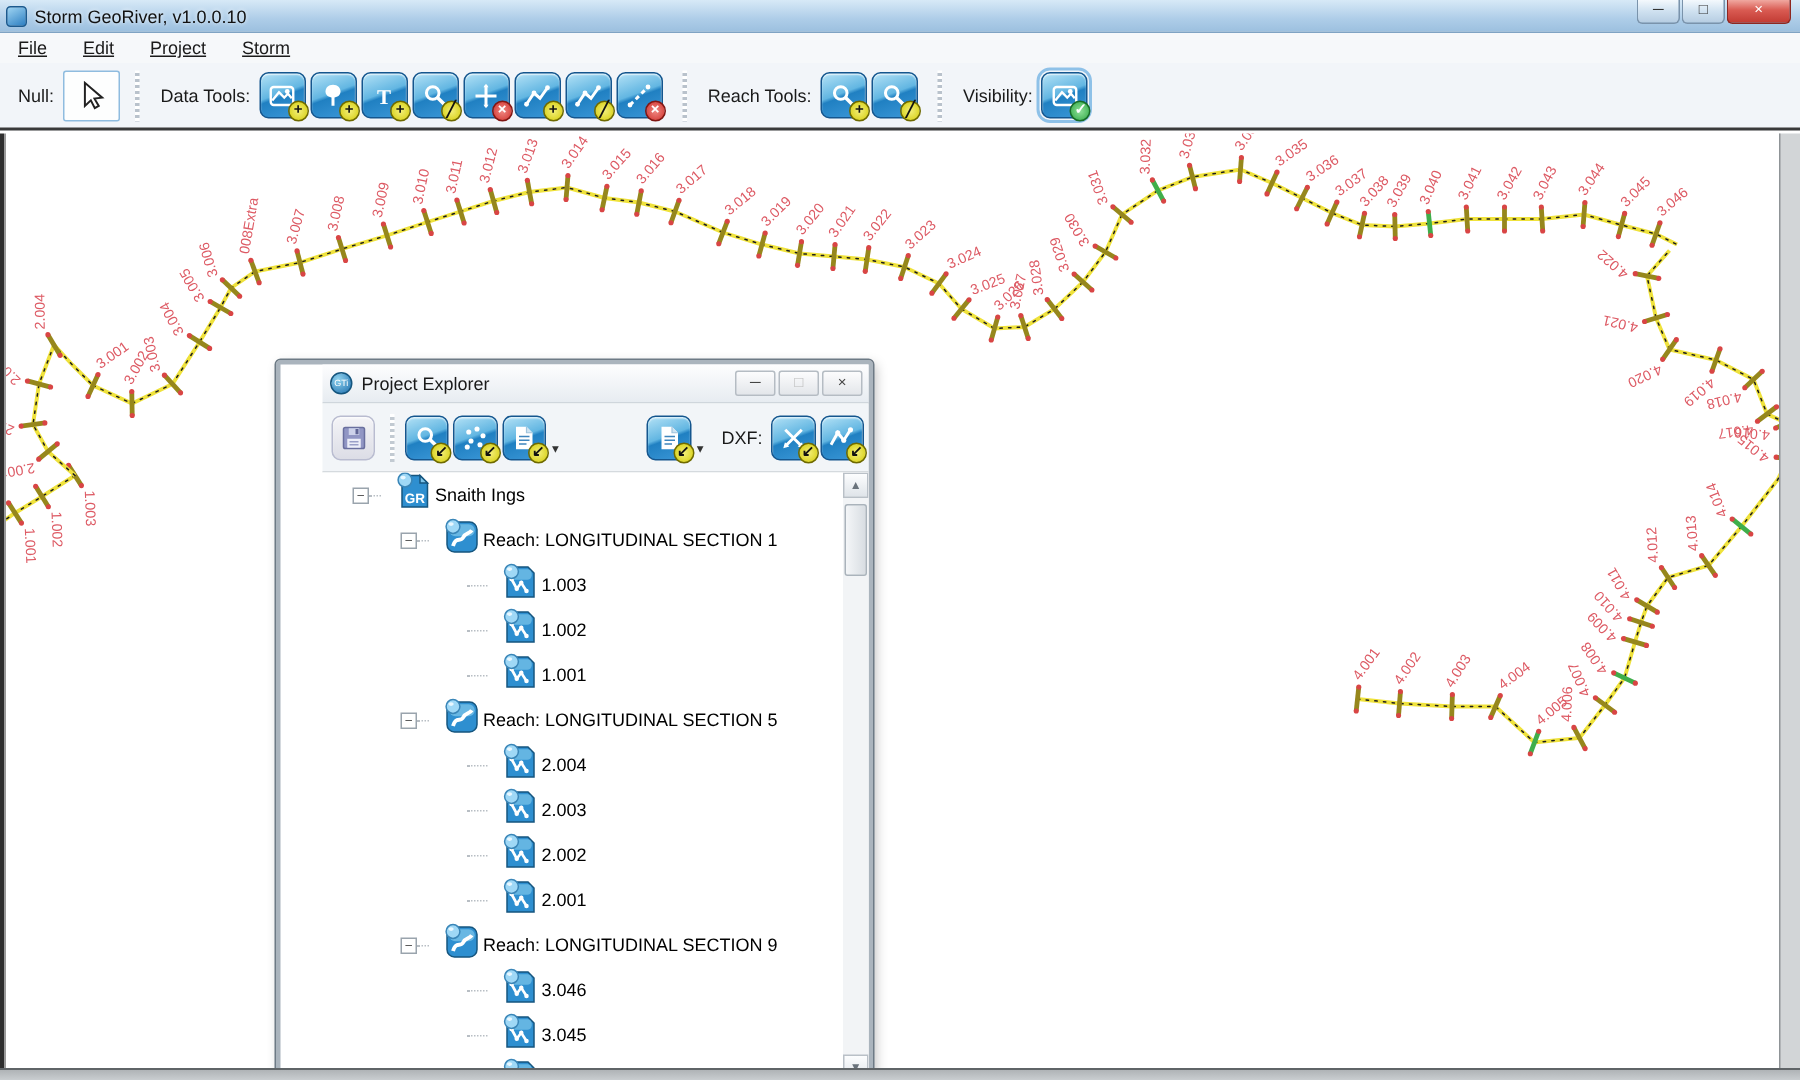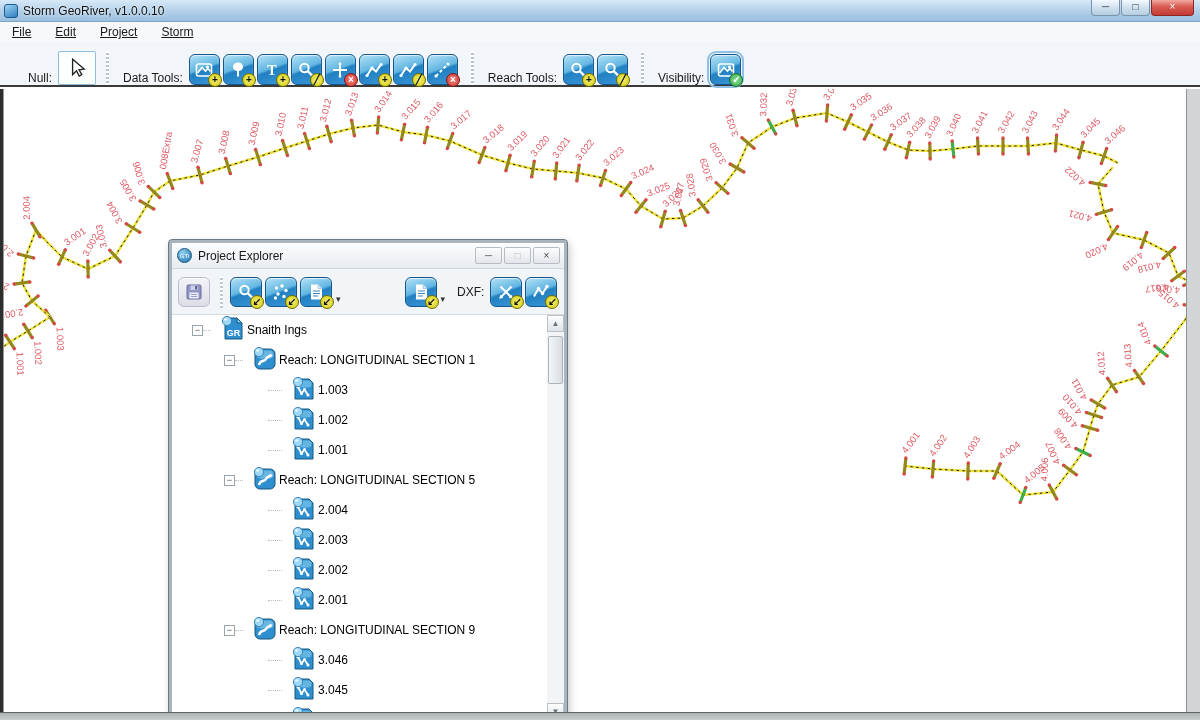--- a/index.html
+++ b/index.html
@@ -20,21 +20,21 @@
     background:linear-gradient(#f4f9fd,#cfe1f0 50%,#b6cde2); }
   .wc.close { width:43px; color:#fff;
     background:linear-gradient(#f0a8a0,#d95b52 45%,#c23b34); border-color:#8e2720; }
 
   .menubar { position:absolute; left:0; top:22px; width:1200px; height:20px;
     background:#f6f8fa; display:flex; align-items:center; }
   .menu-item { font-size:12px; color:#1a1a1a; padding:2px 12px;text-decoration:underline; }
 
   .toolbar { position:absolute; left:0; top:42px; width:1200px; height:45px;
     background:#f2f5f9; border-bottom:2px solid #3a3a3a;
-    display:flex; align-items:flex-end; padding-left:24px; }
+    display:flex; align-items:center; padding-left:8px; }
   .tb-label { font-size:12px; color:#1a1a1a; margin:0 6px 0 4px; white-space:nowrap; }
   .tb-sep { width:3px; height:34px; margin:0 10px;
     background:repeating-linear-gradient(#fff 0 2px,#b9c2cc 2px 4px); }
   .null-btn { width:38px; height:34px; background:#fdfefe; border:1px solid #8fbcdf;
     border-radius:2px; display:flex; align-items:center; justify-content:center; }
 
   .tool-btn { position:relative; width:31px; height:31px; margin-right:3px;
     border-radius:6px; border:1px solid #15568e;
     background:linear-gradient(160deg,#b4e2f6 0%,#62b6e2 45%,#2080c2 52%,#3c98d8 100%);
     box-shadow:inset 0 1px 1px rgba(255,255,255,.7);
@@ -54,23 +54,23 @@
   .map-wrap { position:absolute; left:0; top:89px; width:1200px; height:631px; background:#fff; }
   svg.map { position:absolute; left:0; top:0; }
   .edge-left { position:absolute; left:0; top:89px; width:4px; height:631px;
     background:linear-gradient(90deg,#2e2e2e 0 3px,#9a9a9a 3px 4px); z-index:40; }
   .edge-right { position:absolute; left:1186px; top:89px; width:14px; height:631px;
     background:#d2d5d7; border-left:1px solid #8f9497; z-index:40; }
   .edge-bottom { position:absolute; left:0; top:712px; width:1200px; height:8px;
     background:linear-gradient(#5f6467 0 1px,#aeb2b5 1px,#c9cdd0); z-index:60; }
 
   
-  .explorer { position:absolute; left:169px; top:240px; width:398px; height:480px;
+  .explorer { position:absolute; left:184px; top:240px; width:398px; height:480px;
     background:#fff; border:3px solid #aab4bd; outline:1px solid #6d7a85;
-    border-radius:3px 3px 0 0; box-shadow:2px 3px 8px rgba(0,0,0,.25); z-index:50; }
+    border-radius:3px 3px 0 0; box-shadow:2px 3px 8px rgba(0,0,0,.25); z-index:50;padding-left:28px; }
   .ex-titlebar { height:26px; background:linear-gradient(#fdfdfe,#e7ecf1);
     border-bottom:1px solid #cfd6dc; display:flex; align-items:center; }
   .ex-icon { width:15px; height:15px; border-radius:50%; margin:0 6px 0 5px;
     background:radial-gradient(circle at 35% 30%,#8fd2ee,#1f6fae); border:1px solid #14557e;
     color:#fff; font-size:6px; line-height:14px; text-align:center; }
   .ex-title { font-size:12px; color:#1a1a1a; }
   .ex-wc { margin-left:auto; display:flex; margin-right:4px; }
   .ex-btn { width:27px; height:17px; margin-left:2px; border:1px solid #b5bcc3;
     background:linear-gradient(#fcfcfd,#e3e6ea); border-radius:2px; font-size:10px;
     line-height:15px; text-align:center; color:#444; }

